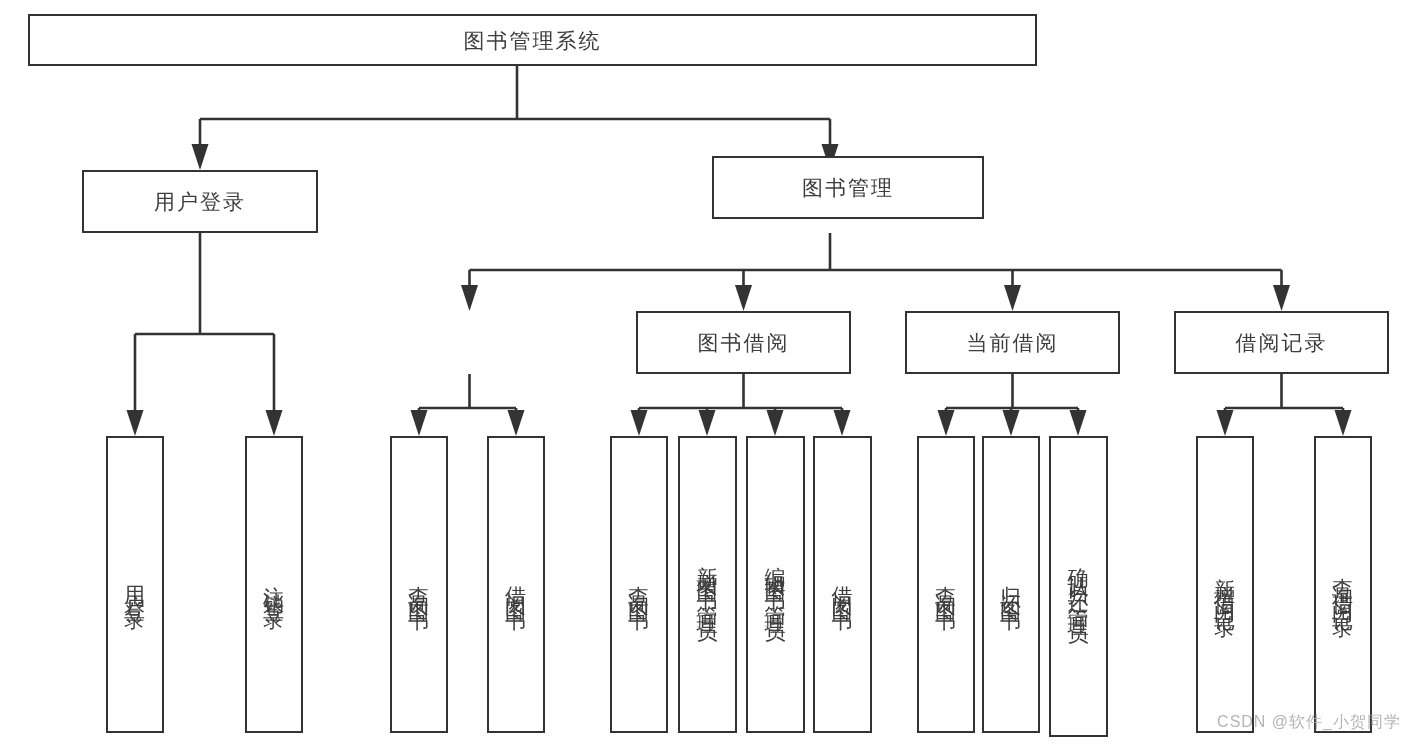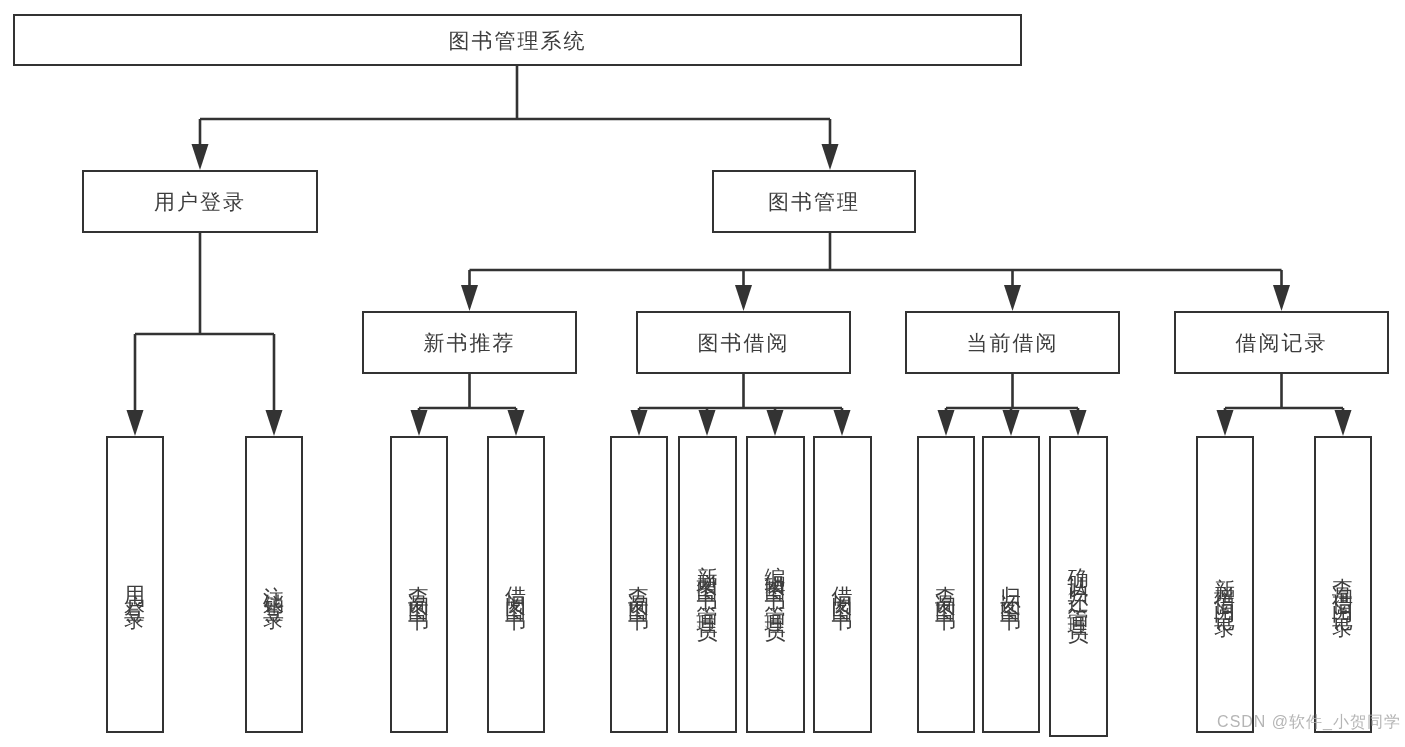--- a/index.html
+++ b/index.html
@@ -56,34 +56,31 @@
       <polygon points="766.5,410 783.5,410 775,436"></polygon>
       <polygon points="833.5,410 850.5,410 842,436"></polygon>
       <polygon points="937.5,410 954.5,410 946,436"></polygon>
       <polygon points="1002.5,410 1019.5,410 1011,436"></polygon>
       <polygon points="1069.5,410 1086.5,410 1078,436"></polygon>
       <polygon points="1216.5,410 1233.5,410 1225,436"></polygon>
       <polygon points="1334.5,410 1351.5,410 1343,436"></polygon>
     </g>
   </svg>
 
-  <div class="node h" style="left:13px;top:14px;width:1009px;height:52px">
+  <div class="node h" style="left:28px;top:14px;width:1009px;height:52px">
     <span class="lbl">图书管理系统</span>
   </div>
 
   <div class="node h" style="left:82px;top:170px;width:236px;height:63px">
     <span class="lbl">用户登录</span>
   </div>
-  <div class="node h" style="left:712px;top:170px;width:204px;height:63px">
+  <div class="node h" style="left:712px;top:156px;width:272px;height:63px">
     <span class="lbl">图书管理</span>
   </div>
 
-  <div class="node h" style="left:362px;top:311px;width:215px;height:63px">
-    <span class="lbl">新书推荐</span>
-  </div>
   <div class="node h" style="left:636px;top:311px;width:215px;height:63px">
     <span class="lbl">图书借阅</span>
   </div>
   <div class="node h" style="left:905px;top:311px;width:215px;height:63px">
     <span class="lbl">当前借阅</span>
   </div>
   <div class="node h" style="left:1174px;top:311px;width:215px;height:63px">
     <span class="lbl">借阅记录</span>
   </div>
 

